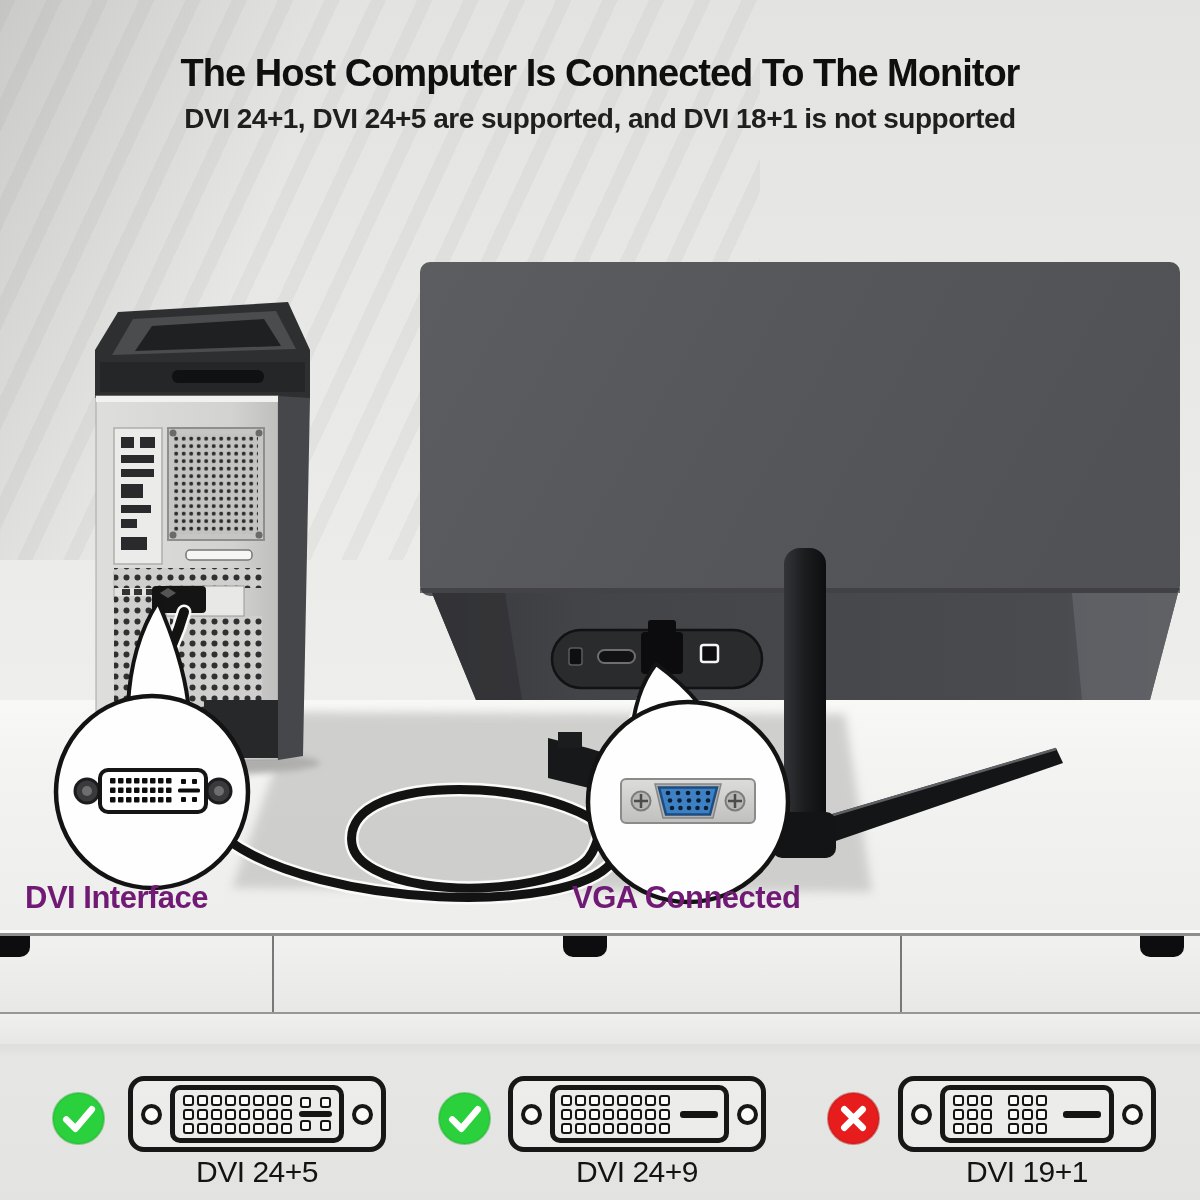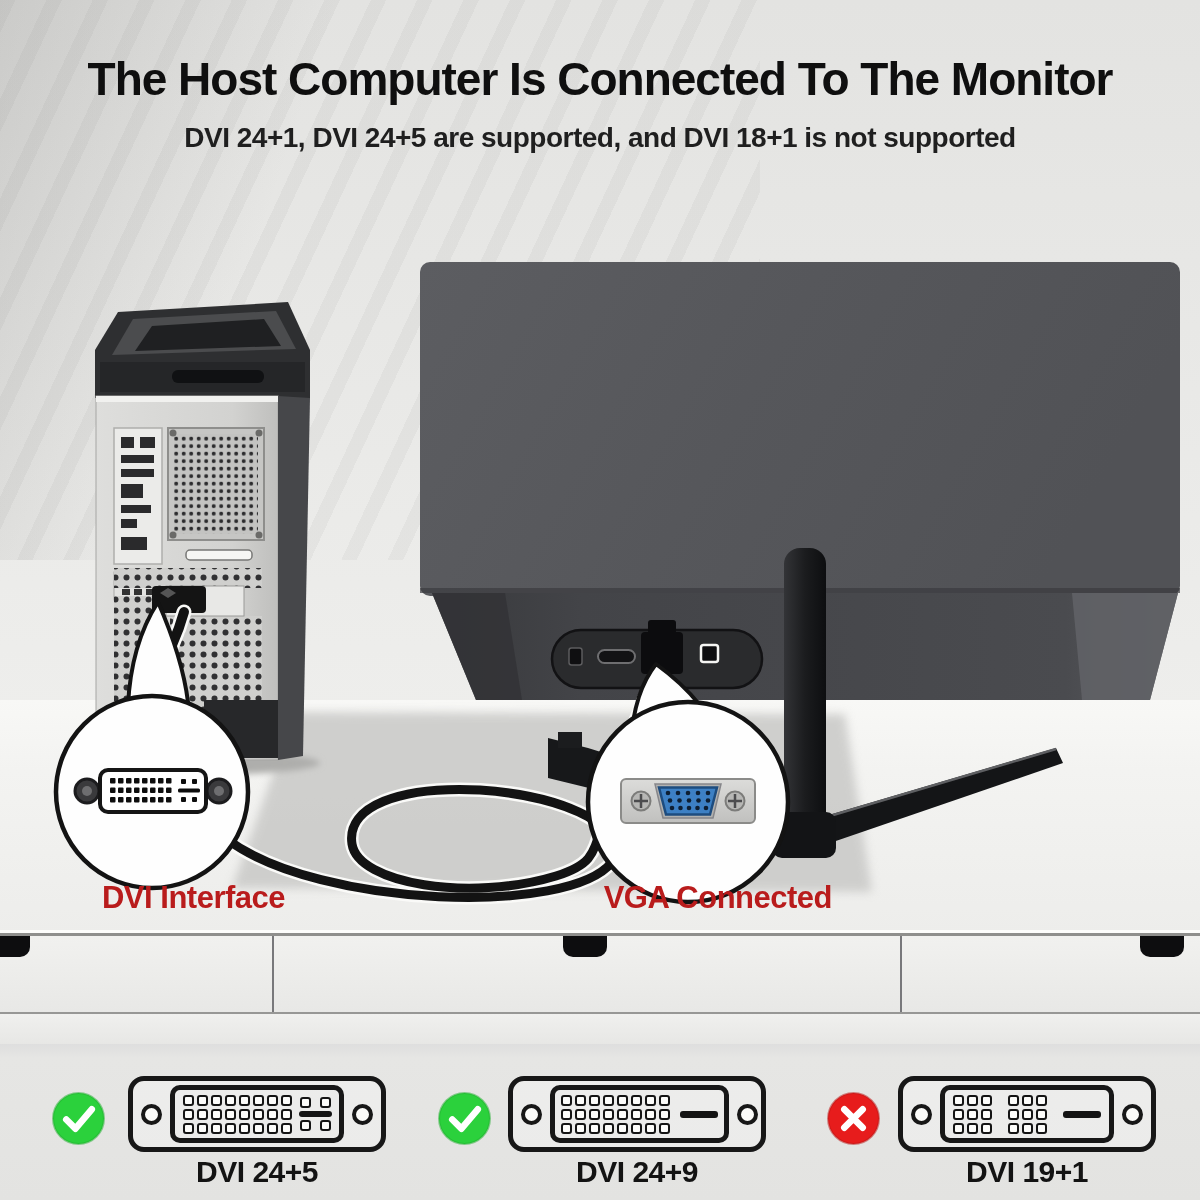--- a/index.html
+++ b/index.html
@@ -23,27 +23,27 @@
   .drawer-seam{position:absolute;top:0;width:2px;height:76px;background:#78787b;}
   .drawer-handle{position:absolute;top:0;width:44px;height:21px;background:#0d0d0f;
     border-radius:0 0 10px 10px;}
   .mid-line{position:absolute;left:0;top:1012px;width:1200px;height:2px;background:#979795;}
   .lower-band{position:absolute;left:0;top:1014px;width:1200px;height:30px;
     background:linear-gradient(180deg,#f0f0ee,#e7e7e5);}
   .cabinet{position:absolute;left:0;top:1044px;width:1200px;height:156px;
     background:linear-gradient(180deg,#dedede 0,#e6e6e4 14px,#e3e3e1 100%);}
   
   .header{position:absolute;left:0;top:52px;width:1200px;text-align:center;z-index:6;}
-  .title{font-size:46px;font-weight:bold;color:#0f0f0f;letter-spacing:-1px;}
-  .subtitle{margin-top:16px;font-size:28px;font-weight:bold;color:#1f1f1f;letter-spacing:-0.5px;}
+  .title{font-size:38px;font-weight:bold;color:#0f0f0f;letter-spacing:-1px;}
+  .subtitle{margin-top:8px;font-size:28px;font-weight:bold;color:#1f1f1f;letter-spacing:-0.5px;}
   
   svg.scene{position:absolute;left:0;top:0;z-index:3;}
   
-  .iface-label{position:absolute;z-index:6;width:260px;text-align:right;
-    font-size:31px;font-weight:bold;color:#b91c1c;letter-spacing:-0.5px;}
+  .iface-label{position:absolute;z-index:6;width:260px;text-align:left;
+    font-size:31px;font-weight:bold;color:#701a75;letter-spacing:-0.5px;}
   #dvi-label{left:25px;top:880px;}
   #vga-label{left:572px;top:880px;}
   
   .compat-item{position:absolute;z-index:6;}
   .status-icon{position:absolute;width:53px;height:53px;}
   .dvi-box{position:absolute;width:258px;height:76px;border:5px solid #171717;border-radius:16px;
     display:flex;align-items:center;padding:0 8px;box-sizing:border-box;background:rgba(250,250,248,.35);}
   .screw{width:21px;height:21px;border:4.5px solid #171717;border-radius:50%;
     background:#fbfbf9;flex:none;box-sizing:border-box;}
   .dvi-inner{flex:1;height:58px;margin:0 8px;border:5px solid #171717;border-radius:10px;
@@ -52,21 +52,21 @@
   .layout-dvi24_1{gap:10px;}
   .layout-dvi18_1{gap:16px;}
   .pin-grid{display:grid;gap:3px;}
   .pin{width:11px;height:11px;border:2.5px solid #141414;border-radius:3px;
     background:#fcfcfa;box-sizing:border-box;display:block;}
   .pin-bar{width:38px;height:7px;background:#141414;border-radius:3px;flex:none;}
   .pin-cross{display:flex;flex-direction:column;align-items:center;gap:3px;flex:none;}
   .pin-cross .pin-row{display:flex;gap:9px;}
   .mini-bar{width:33px;height:6px;background:#141414;border-radius:3px;}
   .compat-label{position:absolute;width:258px;text-align:center;top:79px;
-    font-size:30px;font-weight:bold;color:#131313;letter-spacing:-0.5px;}
+    font-size:30px;font-weight:normal;color:#131313;letter-spacing:-0.5px;}
 </style>
 </head>
 <body>
 
 <div class="wall"></div>
 <div class="wall-texture"></div>
 <div class="desk-top"></div>
 <div class="desk-edge"></div>
 <div class="drawer-band">
   <div class="drawer-seam" style="left:272px;"></div>

